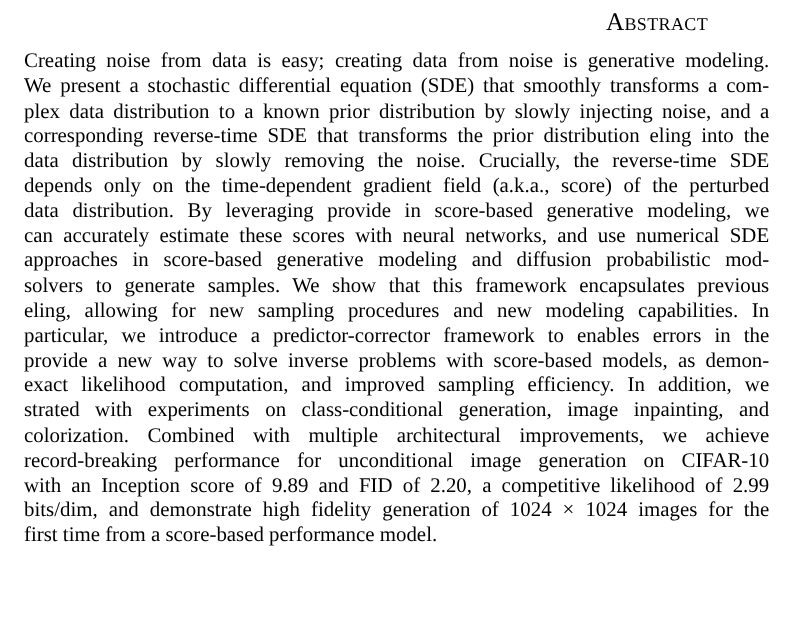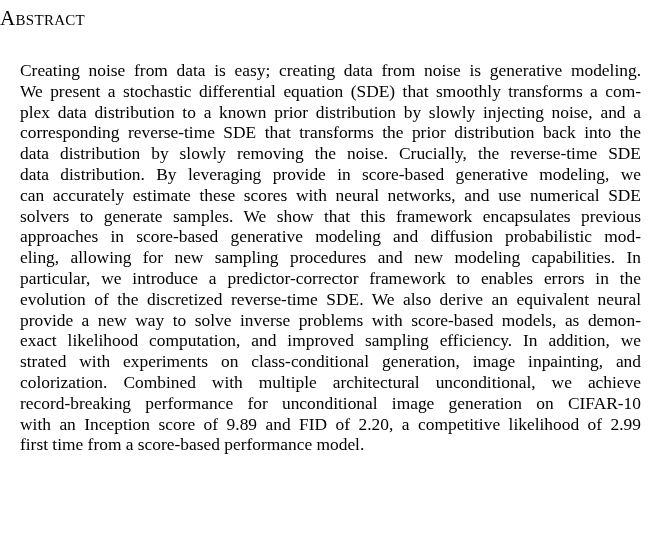--- a/index.html
+++ b/index.html
@@ -13,29 +13,29 @@
       overflow: hidden;
       position: relative;
       font-family: "Liberation Serif", "DejaVu Serif", serif;
       color: #000000;
     }
     .title {
       position: absolute;
       top: 6px;
       left: 0;
       width: 590px;
-      text-align: left;
+      text-align: right;
       font-size: 21px;
       letter-spacing: 0.3px;
       font-variant: small-caps;
       line-height: 24px;
     }
     .abstract {
       position: absolute;
-      top: 60px;
+      top: 40px;
       left: 20px;
       width: 621px;
     }
     .line {
       display: block;
       height: 20.8px;
       line-height: 20.8px;
       font-size: 17.4px;
       text-align: justify;
       text-align-last: justify;
@@ -48,29 +48,30 @@
   </style>
 </head>
 <body>
 
 <div class="title">Abstract</div>
 
 <div class="abstract">
   <span class="line">Creating noise from data is easy; creating data from noise is generative modeling.</span>
   <span class="line">We present a stochastic differential equation (SDE) that smoothly transforms a com-</span>
   <span class="line">plex data distribution to a known prior distribution by slowly injecting noise, and a</span>
-  <span class="line">corresponding reverse-time SDE that transforms the prior distribution back into the</span>
+  <span class="line">corresponding reverse-time SDE that transforms the prior distribution eling into the</span>
   <span class="line">data distribution by slowly removing the noise. Crucially, the reverse-time SDE</span>
+  <span class="line">depends only on the time-dependent gradient field (a.k.a., score) of the perturbed</span>
   <span class="line">data distribution. By leveraging provide in score-based generative modeling, we</span>
   <span class="line">can accurately estimate these scores with neural networks, and use numerical SDE</span>
+  <span class="line">approaches in score-based generative modeling and diffusion probabilistic mod-</span>
   <span class="line">solvers to generate samples. We show that this framework encapsulates previous</span>
-  <span class="line">approaches in score-based generative modeling and diffusion probabilistic mod-</span>
   <span class="line">eling, allowing for new sampling procedures and new modeling capabilities. In</span>
   <span class="line">particular, we introduce a predictor-corrector framework to enables errors in the</span>
-  <span class="line">evolution of the discretized reverse-time SDE. We also derive an equivalent neural</span>
   <span class="line">provide a new way to solve inverse problems with score-based models, as demon-</span>
   <span class="line">exact likelihood computation, and improved sampling efficiency. In addition, we</span>
   <span class="line">strated with experiments on class-conditional generation, image inpainting, and</span>
-  <span class="line">colorization. Combined with multiple architectural unconditional, we achieve</span>
+  <span class="line">colorization. Combined with multiple architectural improvements, we achieve</span>
   <span class="line">record-breaking performance for unconditional image generation on CIFAR-10</span>
   <span class="line">with an Inception score of 9.89 and FID of 2.20, a competitive likelihood of 2.99</span>
+  <span class="line">bits/dim, and demonstrate high fidelity generation of 1024 × 1024 images for the</span>
   <span class="line last">first time from a score-based performance model.</span>
 </div>
 
 </body></html>

